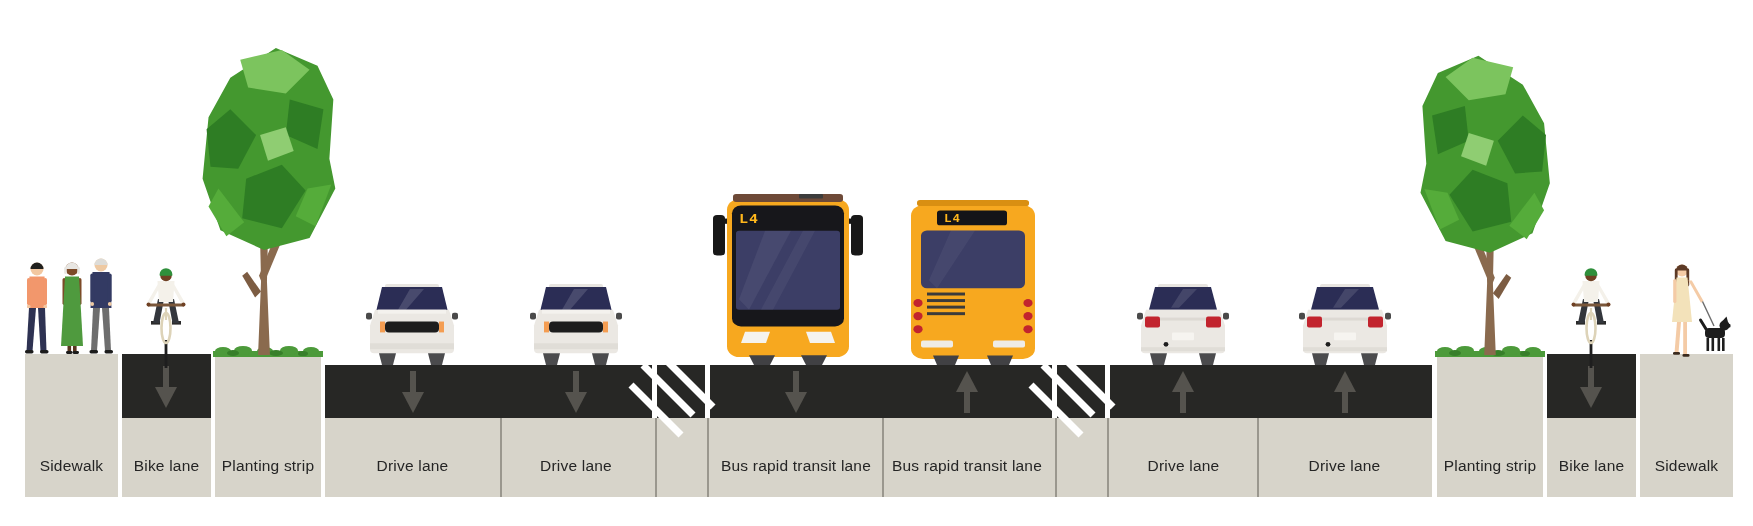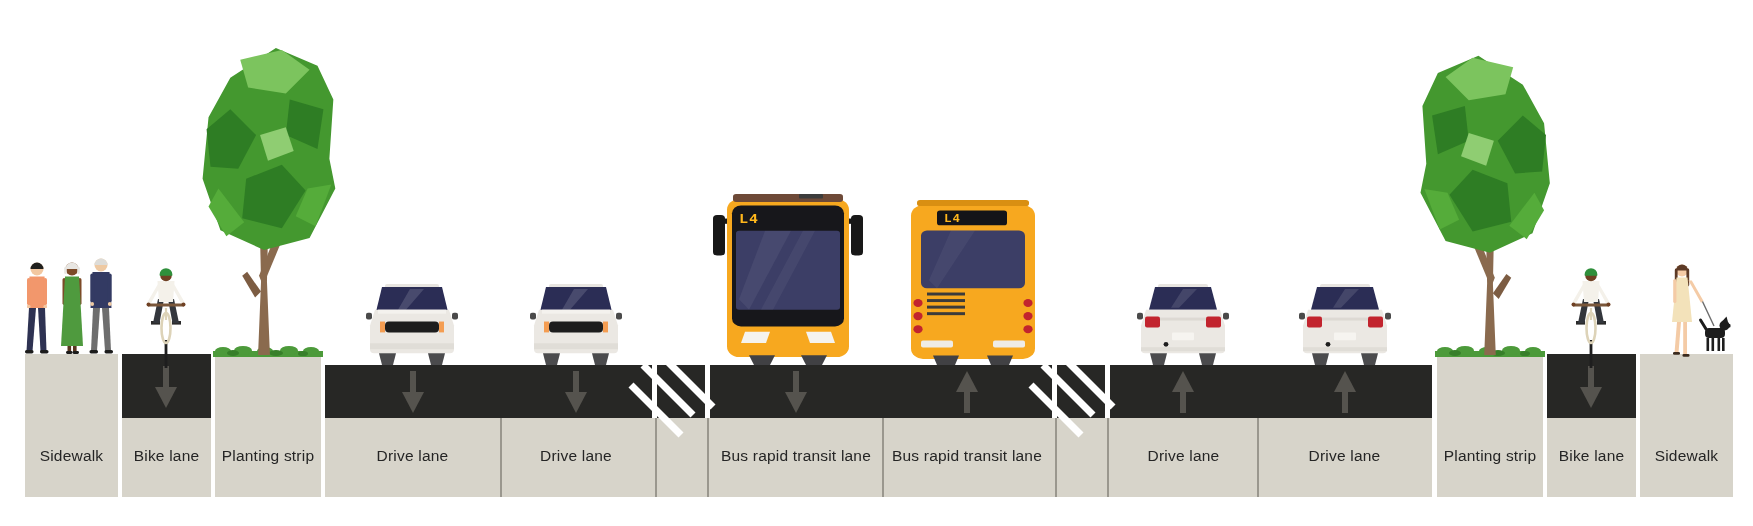--- a/index.html
+++ b/index.html
@@ -2,21 +2,21 @@
 <html style="--background: #ffffff; --ground: #d7d4ca; --asphalt: #272725; --arrow: #55534e; --separator: #9a978e; --grass: #4c9a3a; --bus-yellow: #f7a81f; --label-text: #252525;"><head>
 <meta charset="utf-8">
 <style>
   html,body{margin:0;padding:0;background:#fff;}
   body{font-family:"Liberation Sans",sans-serif;}
   .scene{position:relative;width:1753px;height:526px;background:var(--background,#fff);overflow:hidden;}
   .abs{position:absolute;}
   .ground{background:var(--ground,#d7d4ca);}
   .asphalt{background:var(--asphalt,#272725);}
   .sep{position:absolute;width:1.5px;top:418px;height:79px;background:var(--separator,#9a978e);}
-  .lane-label{position:absolute;top:442px;height:28px;display:flex;align-items:center;justify-content:center;
+  .lane-label{position:absolute;top:452px;height:28px;display:flex;align-items:center;justify-content:center;
               text-align:center;font-size:15.5px;letter-spacing:.2px;color:var(--label-text,#252525);white-space:nowrap;}
   .arrow{position:absolute;width:26px;height:42px;}
   .arrow.up{transform:rotate(180deg);}
   .arrow-shape{fill:var(--arrow,#55534e);}
   .bus-body-fill{fill:var(--bus-yellow,#f7a81f);}
   .asphalt-fill{fill:var(--asphalt,#272725);}
   .grass-fill{fill:var(--grass,#4c9a3a);}
   .route-text{fill:#ffb71c;font-family:"DejaVu Sans Mono",monospace;font-weight:bold;letter-spacing:1px;}
   svg{display:block;overflow:visible;}
 </style>

